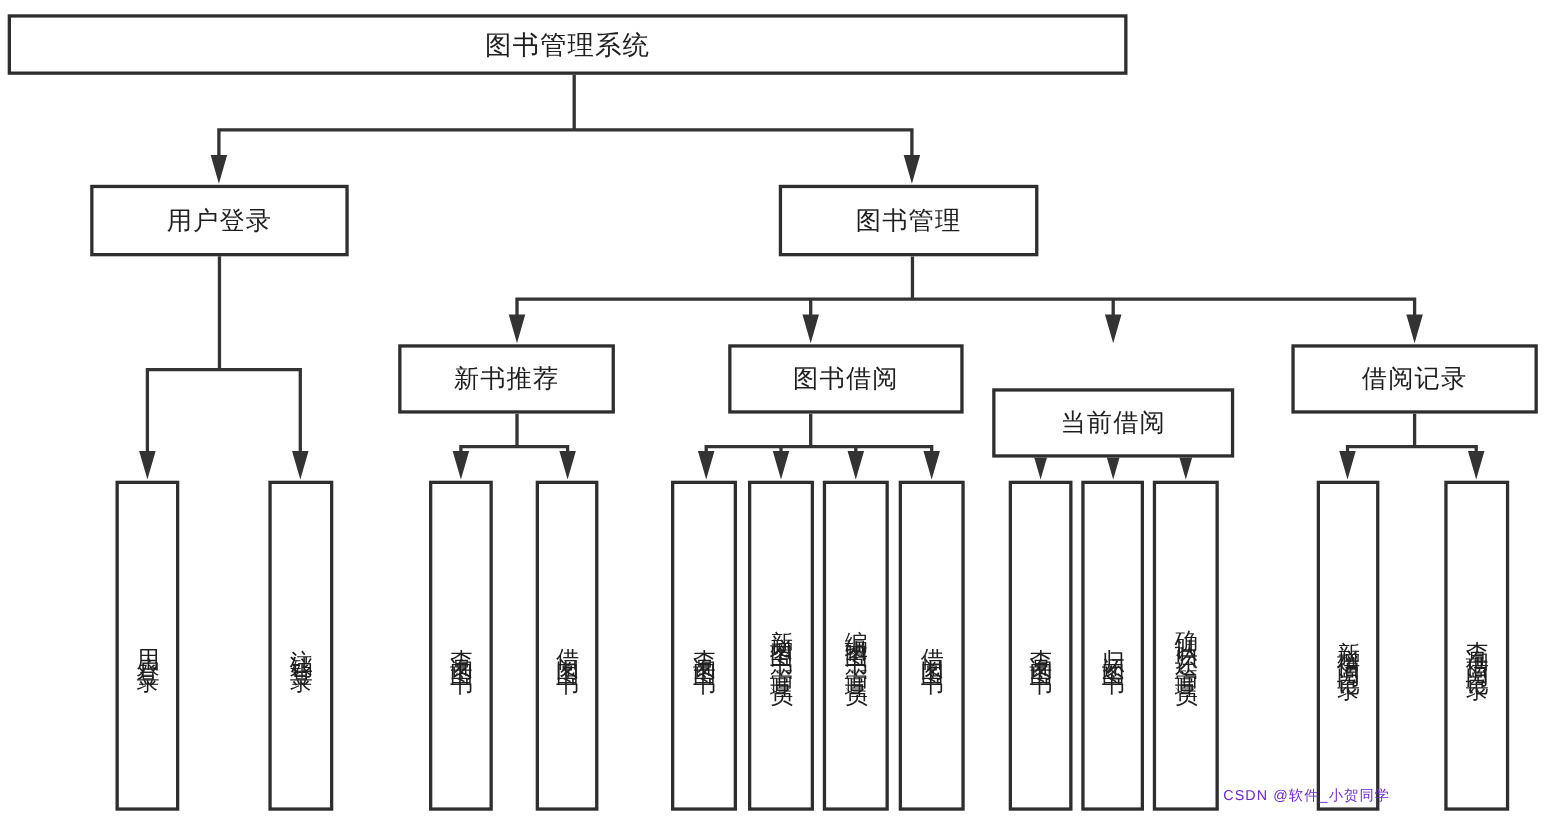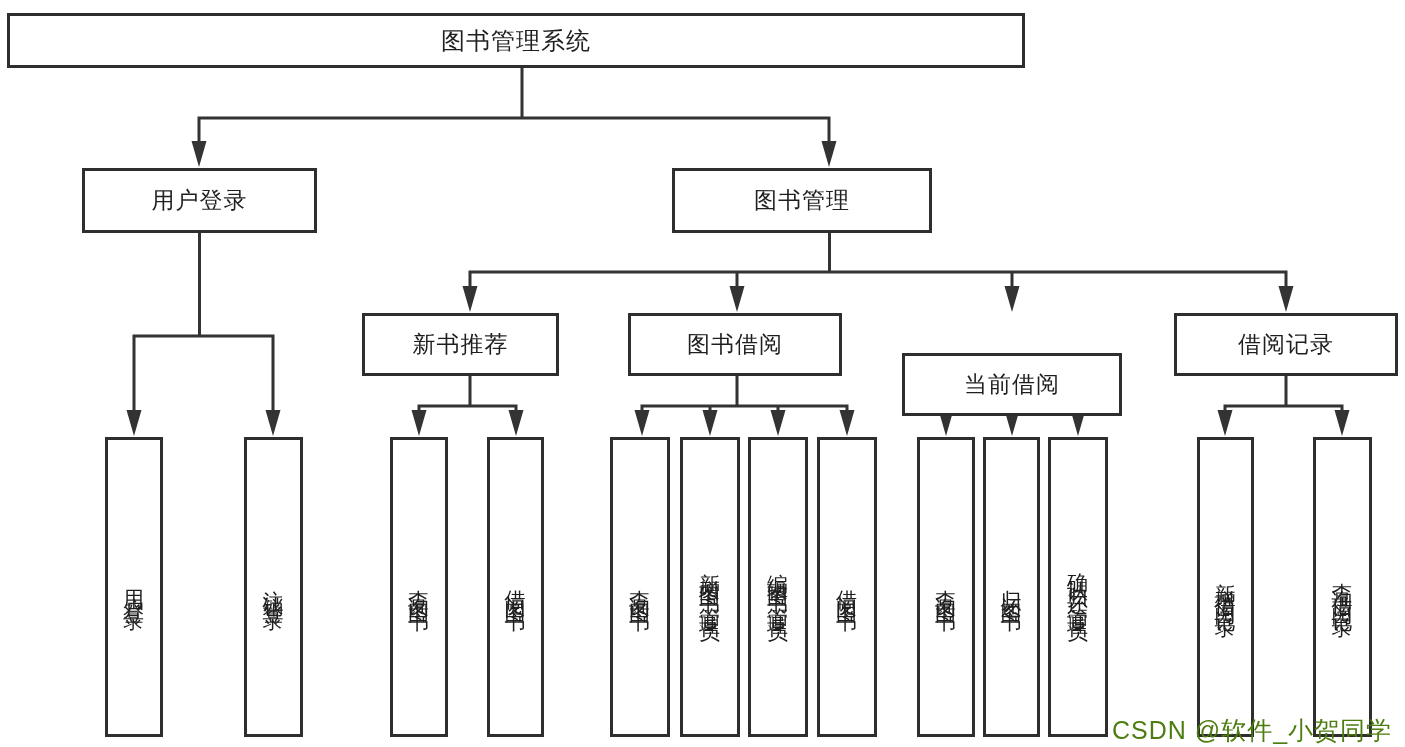--- a/index.html
+++ b/index.html
@@ -39,23 +39,23 @@
     writing-mode: vertical-rl;
     text-orientation: mixed;
     font-size: 21px;
     letter-spacing: 7px;
     line-height: 1;
   }
   #watermark {
     position: absolute;
     left: 1112px;
     top: 714px;
-    font-size: 25px;
+    font-size: 13px;
     letter-spacing: 1px;
-    color: #4d7c0f;
+    color: #6d28d9;
     white-space: nowrap;
     z-index: 5;
   }
 </style>
 </head>
 <body>
 
 <div id="canvas">
 
   <svg id="connector-layer" viewBox="0 0 1405 747" xmlns="http://www.w3.org/2000/svg">
@@ -114,28 +114,28 @@
              M1334.5 410 L1349.5 410 L1342 436 Z"></path>
   </svg>
 
   <div class="node box-h box-title" style="left:7px; top:13px; width:1018px; height:55px;">
     <span>图书管理系统</span>
   </div>
 
   <div class="node box-h" style="left:82px; top:168px; width:235px; height:65px;">
     <span>用户登录</span>
   </div>
-  <div class="node box-h" style="left:672px; top:168px; width:260px; height:65px;text-align:center;">
+  <div class="node box-h" style="left:708px; top:168px; width:236px; height:65px;text-align:center;">
     <span>图书管理</span>
   </div>
 
   <div class="node box-h" style="left:362px; top:313px; width:197px; height:63px;">
     <span>新书推荐</span>
   </div>
-  <div class="node box-h" style="left:628px; top:313px; width:214px; height:63px;">
+  <div class="node box-h" style="left:662px; top:313px; width:214px; height:63px;">
     <span>图书借阅</span>
   </div>
   <div class="node box-h" style="left:902px; top:313px; width:220px; height:63px;margin-top:40px;">
     <span>当前借阅</span>
   </div>
   <div class="node box-h" style="left:1174px; top:313px; width:224px; height:63px;text-align:right;">
     <span>借阅记录</span>
   </div>
 
   <div class="node box-v" style="left:105px; top:437px; width:58px; height:300px;">

